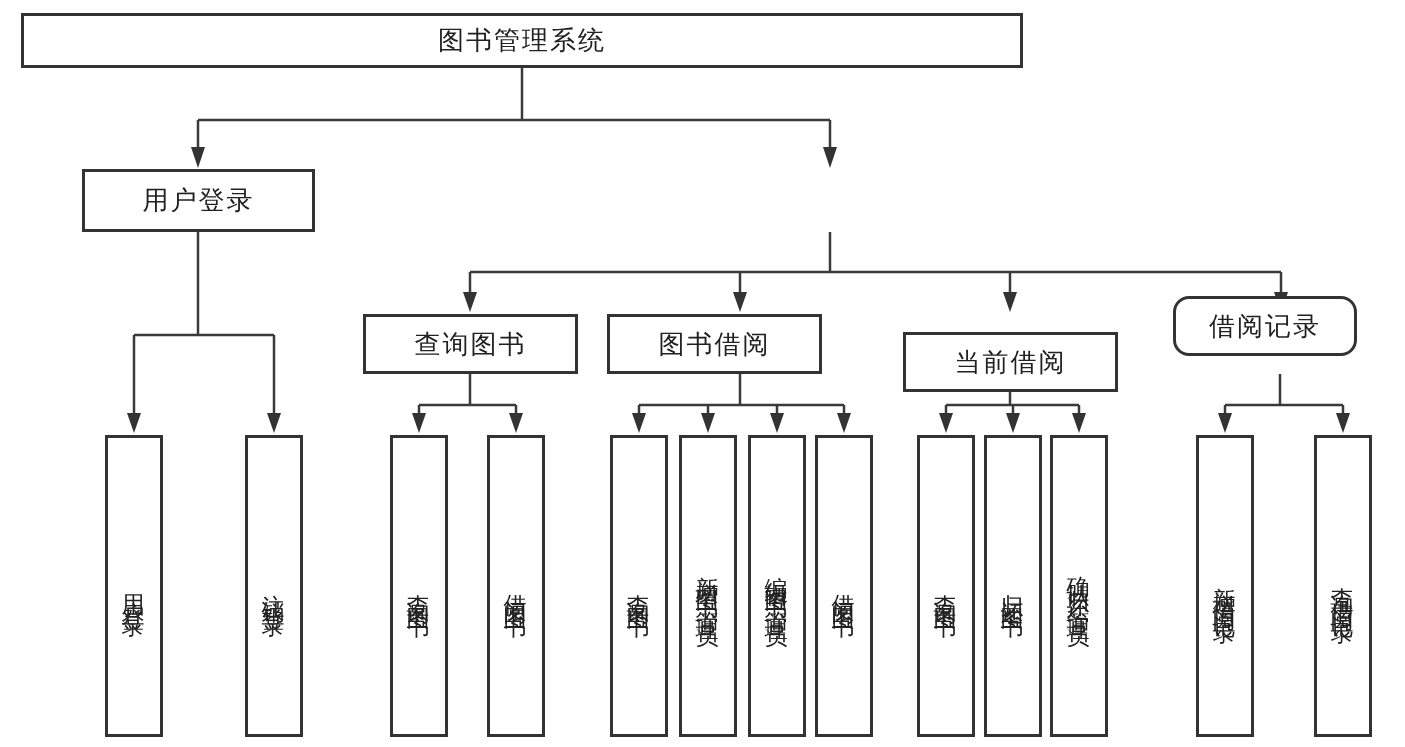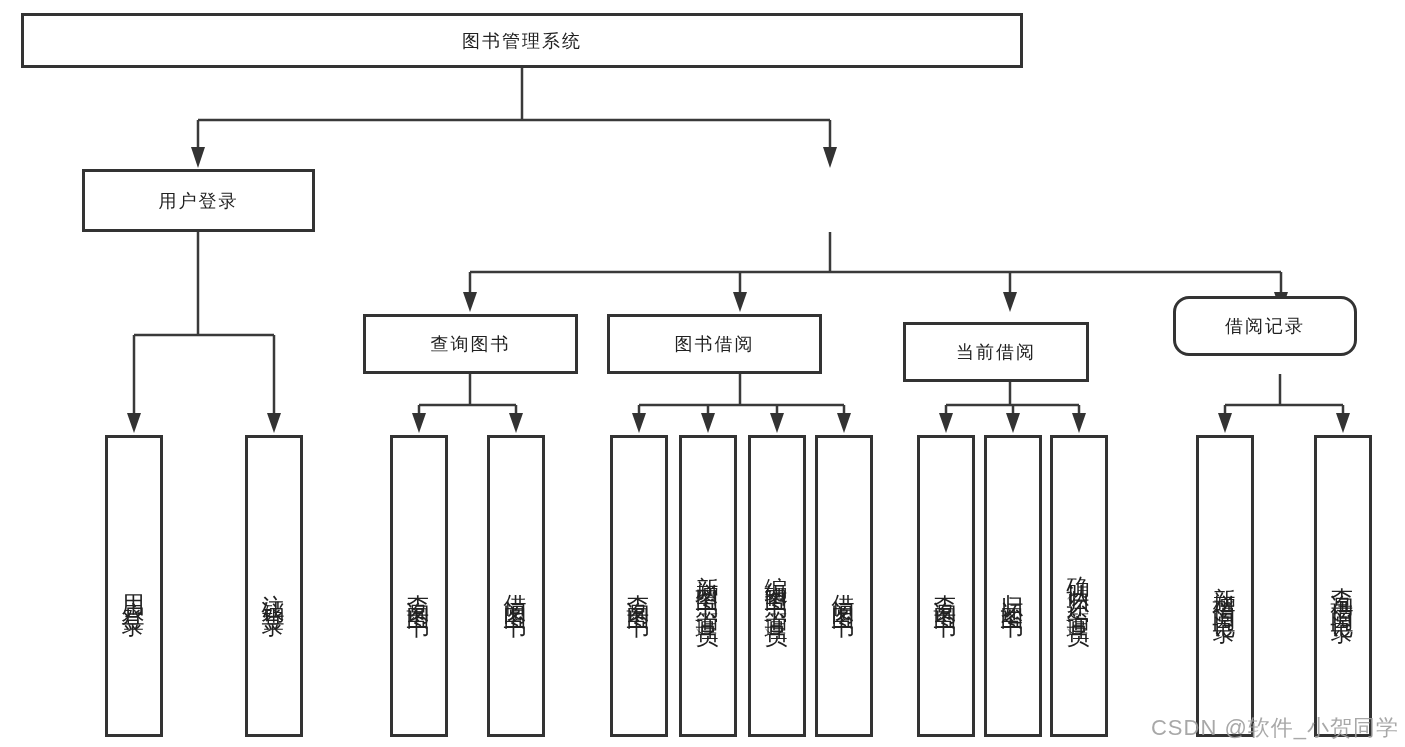--- a/index.html
+++ b/index.html
@@ -13,21 +13,21 @@
   .connectors { position:absolute; left:0; top:0; width:1405px; height:747px; }
   .node {
     position:absolute;
     background:#ffffff;
     border:3px solid #333333;
     box-sizing:border-box;
     display:flex; align-items:center; justify-content:center;
     color:#212121;
     z-index:1;
   }
-  .h-node { font-size:18px; letter-spacing:2px;text-align:right; }
+  .h-node { font-size:26px; letter-spacing:2px;text-align:right; }
   .leaf {
     top:435px; height:302px; width:58px;
     writing-mode:vertical-rl;
     text-orientation:mixed;
     font-size:23px;
     letter-spacing:7px;
     text-indent:7px;
   }
   .watermark {
     position:absolute;
@@ -136,21 +136,21 @@
 
   <div class="node h-node" style="left:21px; top:13px; width:1002px; height:55px;">图书管理系统</div>
 
   <div class="node h-node" style="left:82px; top:169px; width:233px; height:63px;">用户登录</div>
 
 
   <div class="node h-node" style="left:363px; top:314px; width:215px; height:60px;">查询图书</div>
 
   <div class="node h-node" style="left:607px; top:314px; width:215px; height:60px;">图书借阅</div>
 
-  <div class="node h-node" style="left:903px; top:322px; width:186px; height:60px;">当前借阅</div>
+  <div class="node h-node" style="left:903px; top:332px; width:215px; height:60px;">当前借阅</div>
 
   <div class="node h-node" style="left:1173px; top:296px; width:184px; height:60px;border-radius:16px;">借阅记录</div>
 
   <div class="node leaf" style="left:105px;">用户登录</div>
   <div class="node leaf" style="left:245px;">注销登录</div>
 
   <div class="node leaf" style="left:390px;">查询图书</div>
   <div class="node leaf" style="left:487px;">借阅图书</div>
 
   <div class="node leaf" style="left:610px;">查询图书</div>
@@ -158,15 +158,14 @@
   <div class="node leaf" style="left:748px;">编辑图书（管理员）</div>
   <div class="node leaf" style="left:815px;">借阅图书</div>
 
   <div class="node leaf" style="left:917px;">查询图书</div>
   <div class="node leaf" style="left:984px;">归还图书</div>
   <div class="node leaf" style="left:1050px;">确认归还（管理员）</div>
 
   <div class="node leaf" style="left:1196px;">新增借阅记录</div>
   <div class="node leaf" style="left:1314px;">查询借阅记录</div>
 
-  <div class="watermark">CSDN @软件_小贺同学</div>
 
 </div>
 
 </body></html>

